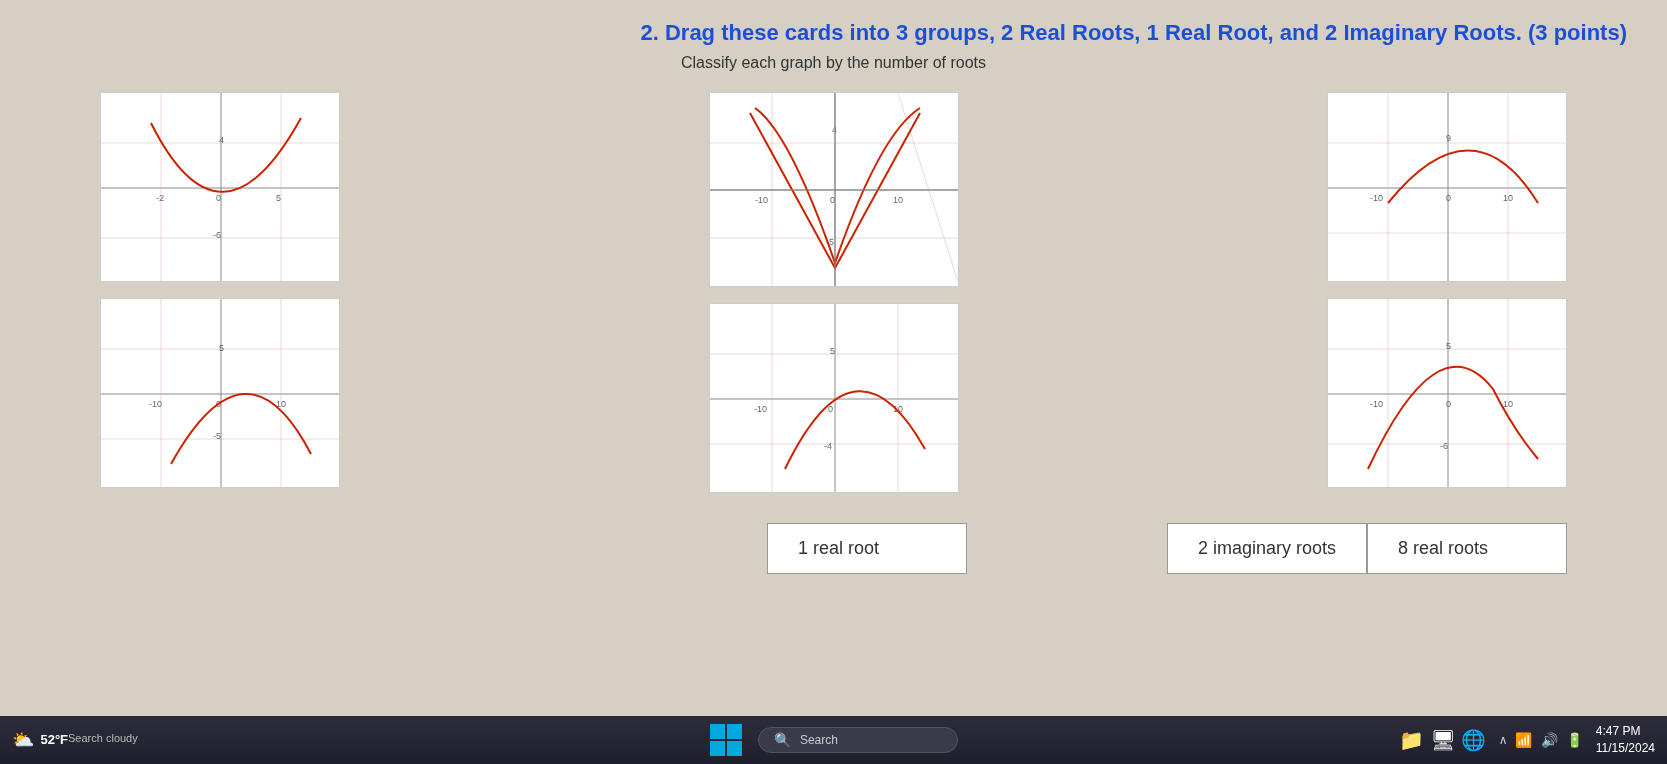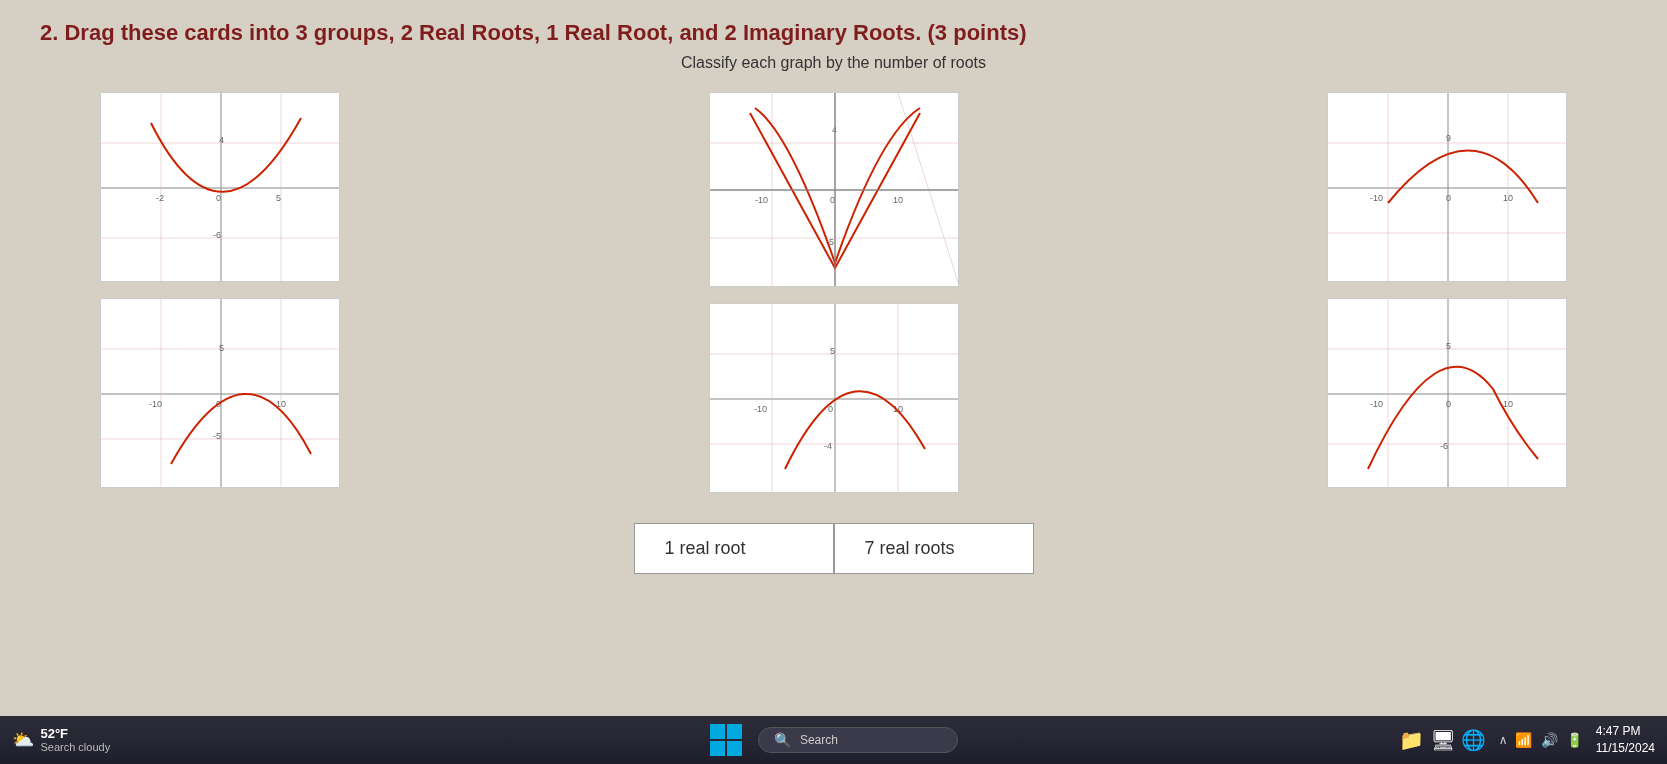--- a/index.html
+++ b/index.html
@@ -12,24 +12,24 @@
       position: relative;
     }
 
     
     .main-content {
       padding: 20px 40px;
       position: relative;
     }
 
     .question-title {
-      text-align: left;
+      text-align: right;
       font-size: 22px;
       font-weight: bold;
-      color: #7f1d1d;
+      color: #1d4ed8;
       margin-bottom: 8px;
     }
 
     .question-subtitle {
       text-align: center;
       font-size: 16px;
       color: #333;
       margin-bottom: 20px;
     }
 
@@ -56,21 +56,21 @@
       overflow: hidden;
     }
 
     .graph-card svg {
       display: block;
     }
 
     
     .drop-zones {
       display: flex;
-      justify-content: center;
+      justify-content: flex-end;
       padding: 10px 60px;
       margin-top: 20px;
       align-items: center;
     }
 
     .drop-zone {
       background: white;
       border: 1px solid #999;
       padding: 14px 30px;
       font-size: 18px;
@@ -108,21 +108,21 @@
       color: white;
       font-size: 12px;
     }
 
     .weather-icon {
       font-size: 18px;
     }
 
     .weather-text {
       display: flex;
-      flex-direction: column;
+      flex-direction: row;
       line-height: 1.2;
     }
 
     .taskbar-center {
       display: flex;
       align-items: center;
       gap: 16px;
       position: absolute;
       left: 50%;
       transform: translateX(-50%);
@@ -340,22 +340,25 @@
         </svg>
       </div>
     </div>
 
   </div>
 
   <div class="drop-zones">
     <div class="drop-zone">
       <span>1 real root</span>
     </div>
+    <div class="drop-zone" style="margin-left:200px;">
+      <span>2 imaginary roots</span>
+    </div>
     <div class="drop-zone">
-      <span>7 real roots</span>
+      <span>8 real roots</span>
     </div>
   </div>
 </div>
 
 <div class="taskbar">
 
   <div class="taskbar-left">
     <div class="weather-widget">
       <span class="weather-icon">⛅</span>
       <div class="weather-text">

